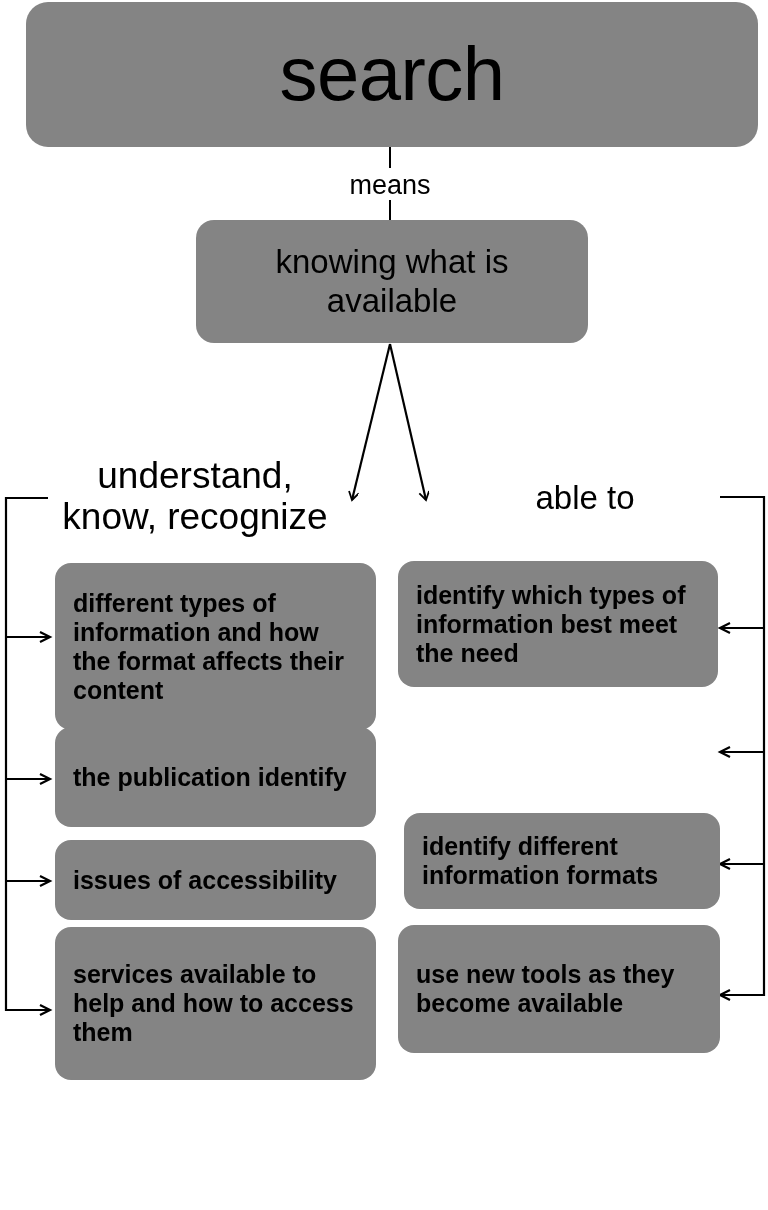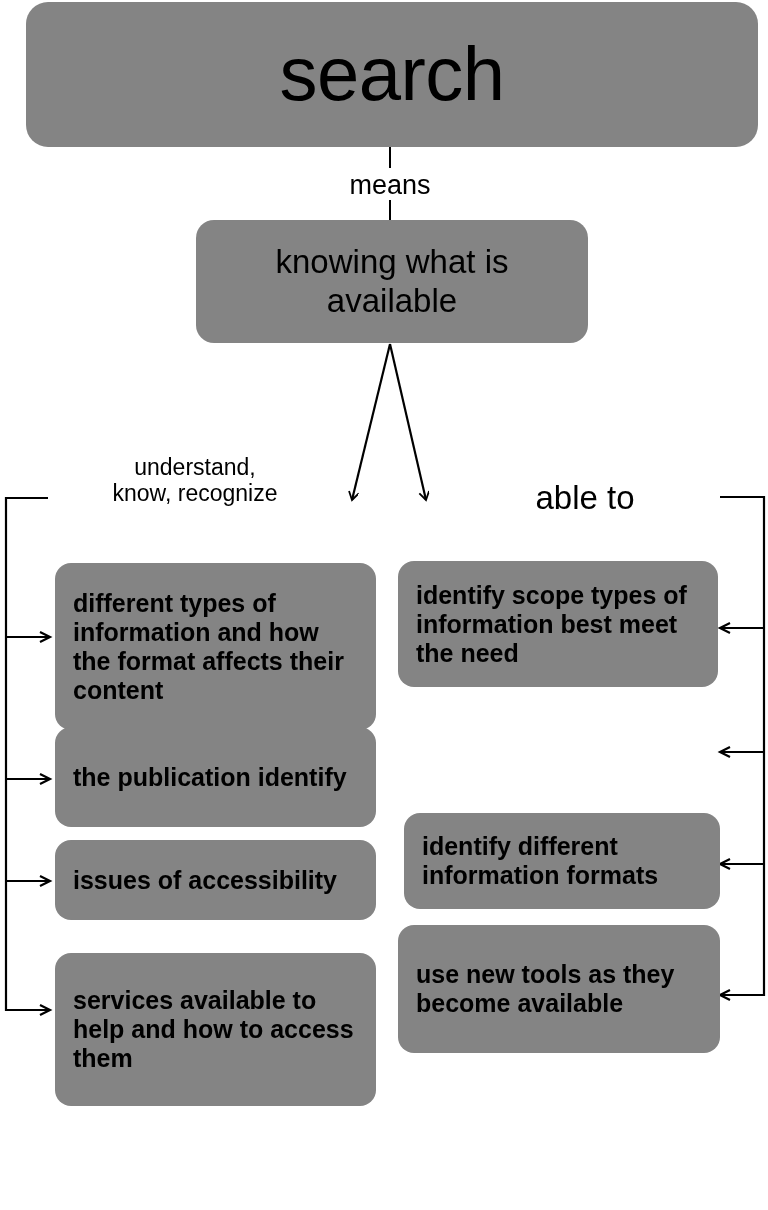--- a/index.html
+++ b/index.html
@@ -66,21 +66,21 @@
     color: #000000;
     font-weight: 400;
     text-align: center;
     line-height: 1.12;
     white-space: pre-line;
   }
   #label-means {
     font-size: 27px;
   }
   #label-understand {
-    font-size: 23px;
+    font-size: 37px;
     text-align: center;
   }
   #label-ableto {
     font-size: 33px;
   }
 </style>
 </head>
 <body>
 
 <div id="canvas">
@@ -134,26 +134,26 @@
   </div>
 
   <div class="node node-leaf" style="left:55px; top:727px; width:321px; height:100px;">
     <span>the publication identify</span>
   </div>
 
   <div class="node node-leaf" style="left:55px; top:840px; width:321px; height:80px;">
     <span>issues of accessibility</span>
   </div>
 
-  <div class="node node-leaf" style="left:55px; top:953px; width:321px; height:153px;">
+  <div class="node node-leaf" style="left:55px; top:927px; width:321px; height:153px;">
     <span>services available to help and how to access them</span>
   </div>
 
   <div class="node node-leaf" style="left:398px; top:561px; width:320px; height:126px;">
-    <span>identify scope types of information best meet the need</span>
+    <span>identify which types of information best meet the need</span>
   </div>
 
 
   <div class="node node-leaf" style="left:404px; top:813px; width:316px; height:96px;">
     <span>identify different information formats</span>
   </div>
 
   <div class="node node-leaf" style="left:398px; top:925px; width:322px; height:128px;align-items:center;">
     <span>use new tools as they become available</span>
   </div>

